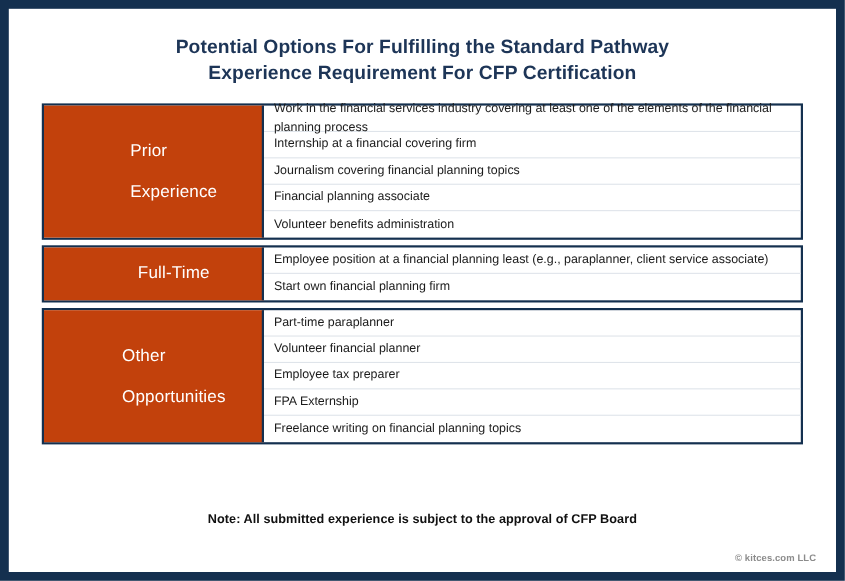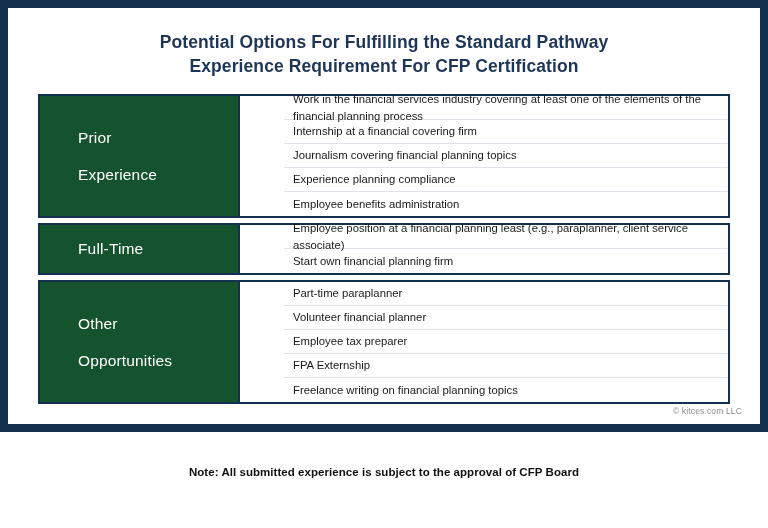--- a/index.html
+++ b/index.html
@@ -11,21 +11,21 @@
     width: 768px;
     height: 528px;
     background: #ffffff;
     font-family: "Liberation Sans", sans-serif;
     overflow: hidden;
   }
 
   .page {
     box-sizing: border-box;
     width: 768px;
-    height: 432px;
+    height: 528px;
     border: 8px solid #14304f;
     background: #ffffff;
     position: relative;
   }
 
   .inner {
     box-sizing: border-box;
     width: 100%;
     height: 100%;
     padding: 0;
@@ -64,45 +64,45 @@
     margin-bottom: 5px;
   }
   .section:last-child {
     margin-bottom: 0;
   }
 
   .cat-cell {
     box-sizing: border-box;
     width: 200px;
     flex: 0 0 200px;
-    background: #14532d;
+    background: #c2410c;
     color: #ffffff;
     display: flex;
     align-items: center;
     padding: 6px 0 6px 38px;
     border-right: 2px solid #14304f;
+    justify-content: center;
   }
   .cat-label {
     font-size: 15.5px;
     line-height: 1.42;
     font-weight: normal;
     color: #ffffff;
     letter-spacing: 0.15px;
   }
   .cat-label .l2 {
     display: block;
     margin-top: 15px;
   }
 
   .items-cell {
     flex: 1 1 auto;
     display: flex;
     flex-direction: column;
     min-width: 0;
-    margin-left: 44px;
   }
 
   .item-row {
     box-sizing: border-box;
     border-bottom: 1px solid #dfe4ea;
     padding: 6px 10px 6px 9px;
     font-size: 11.3px;
     line-height: 1.42;
     color: #1a1a1a;
     display: flex;
@@ -127,20 +127,21 @@
     letter-spacing: 0.05px;
   }
 
   .credit {
     position: absolute;
     right: 18px;
     bottom: 8px;
     font-size: 8.6px;
     color: #8c8c8c;
     letter-spacing: 0.1px;
+    font-weight: bold;
   }
 </style>
 </head>
 <body>
 
 <div class="page">
   <div class="inner">
 
     <div class="title">
       <span class="title-line">Potential Options For Fulfilling the Standard Pathway</span>
@@ -153,22 +154,22 @@
         <div class="cat-cell">
           <span class="cat-label">
             <span>Prior</span>
             <span class="l2">Experience</span>
           </span>
         </div>
         <div class="items-cell">
           <div class="item-row">Work in the financial services industry covering at least one of the elements of the financial planning process</div>
           <div class="item-row">Internship at a financial covering firm</div>
           <div class="item-row">Journalism covering financial planning topics</div>
-          <div class="item-row">Experience planning compliance</div>
-          <div class="item-row">Employee benefits administration</div>
+          <div class="item-row">Financial planning associate</div>
+          <div class="item-row">Volunteer benefits administration</div>
         </div>
       </div>
 
       <div class="section">
         <div class="cat-cell">
           <span class="cat-label">
             <span>Full-Time</span>
           </span>
         </div>
         <div class="items-cell">

